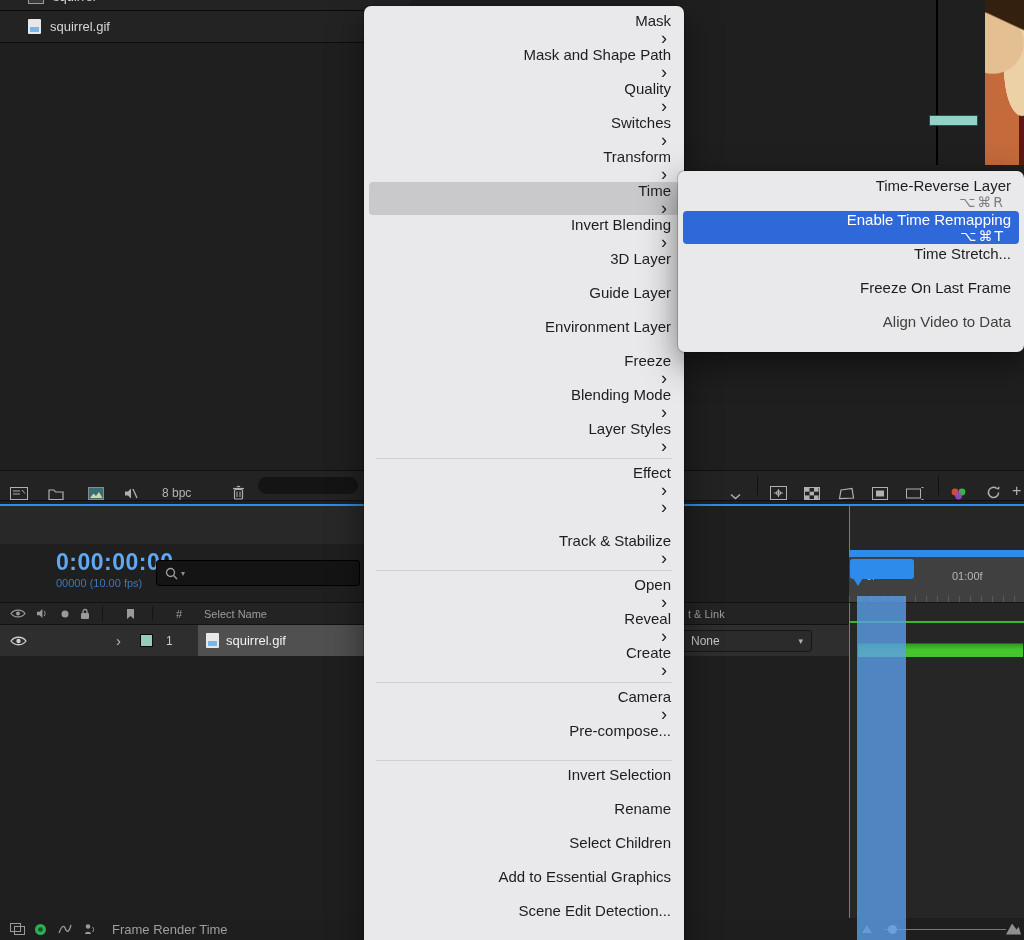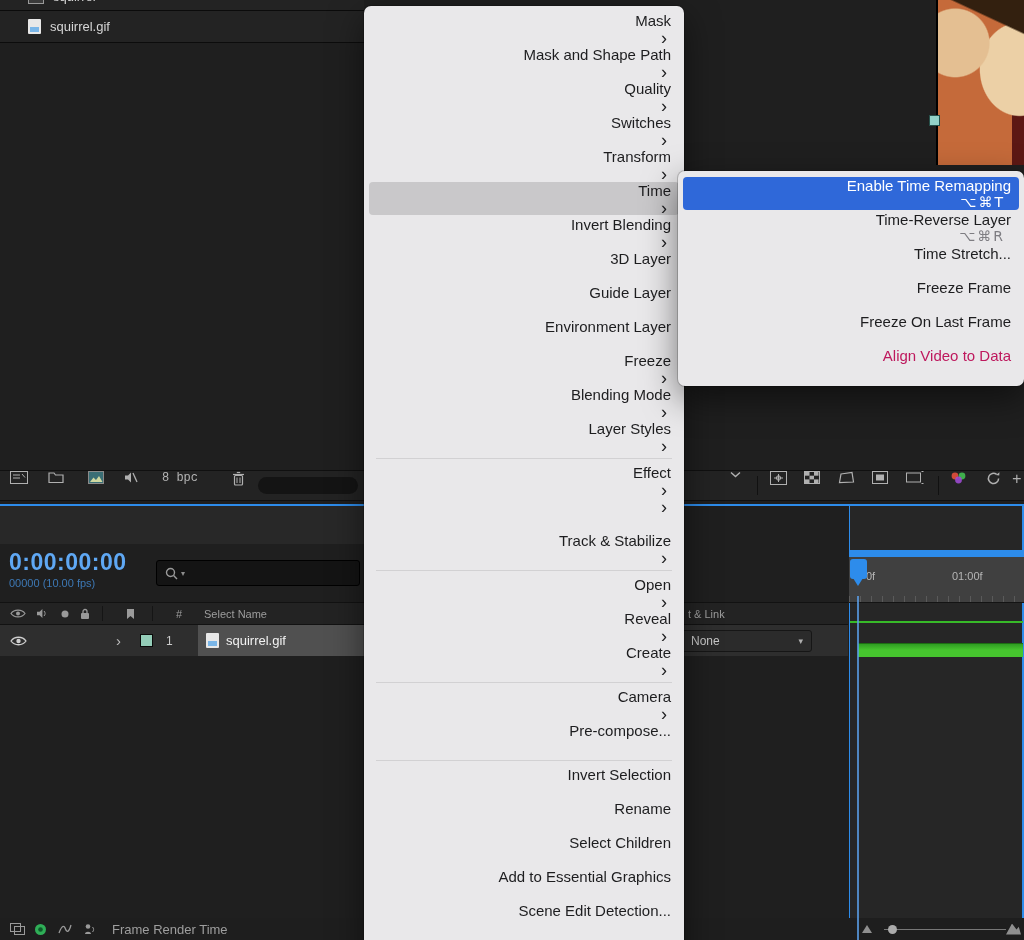--- a/index.html
+++ b/index.html
@@ -2,21 +2,21 @@
 <html><head>
 <meta charset="utf-8">
 <style>
   html,body{margin:0;padding:0;background:#000;}
   .screen{
     position:relative;width:1024px;height:940px;overflow:hidden;
     background:#1f1f1f;
     font-family:"Liberation Sans","DejaVu Sans",sans-serif;
     -webkit-font-smoothing:antialiased;
   }
-  .abs{position:absolute;}
+  .abs{position:absolute;padding-left:47px;}
 
   
   .proj-strip{left:0;top:0;width:364px;height:42px;background:#232323;overflow:hidden;border-bottom:1px solid #0c0c0c;}
   .proj-row{position:absolute;left:0;width:364px;height:28px;display:flex;align-items:center;gap:9px;padding-left:28px;box-sizing:border-box;color:#d6d6d6;font-size:13px;background:#232323;}
   .proj-row.r1{top:-17px;border-bottom:1px solid #0b0b0b;}
   .proj-row.r2{top:12px;}
   .fileicon{width:13px;height:15px;background:#e8e8e8;border-radius:1px;position:relative;flex:0 0 auto;}
   .fileicon:after{content:"";position:absolute;left:2px;bottom:2px;width:9px;height:5px;background:#7ab6e8;}
   .compicon{width:14px;height:12px;border:1px solid #9a9a9a;background:#3a3a3a;position:relative;flex:0 0 auto;}
   .compicon:after{content:"";position:absolute;left:2px;top:2px;width:7px;height:5px;background:#9a9a9a;}
@@ -27,21 +27,21 @@
     background:
       linear-gradient(205deg,#33200f 0%,#33200f 16%,rgba(51,32,15,0) 17%),
       radial-gradient(circle at 20% 26%,#e4bf92 0 24%,rgba(0,0,0,0) 25%),
       radial-gradient(ellipse at 95% 42%,#ecd0a6 0 34%,rgba(0,0,0,0) 35%),
       linear-gradient(to right,rgba(0,0,0,0) 86%,#5c1814 86%),
       #c56a3a;}
   .sel-handle{left:929px;top:115px;width:11px;height:11px;background:#93d2c8;border:1px solid #274f49;box-sizing:border-box;z-index:4;}
 
   
   .main-toolbar{left:0;top:470px;width:1024px;height:31px;background:#232323;border-top:1px solid #101010;border-bottom:1px solid #101010;box-sizing:border-box;}
-  .tb{position:absolute;top:0;height:29px;display:flex;align-items:flex-start;font-family:Liberation Mono, monospace;}
+  .tb{position:absolute;top:0;height:29px;display:flex;align-items:flex-end;}
   .bpc{font-size:12px;color:#b5b5b5;}
   .pill{left:258px;top:6px;width:100px;height:17px;background:#141414;border-radius:9px;position:absolute;}
   .vsep{position:absolute;top:5px;width:1px;height:19px;background:#111;}
   .plus{color:#b0b0b0;font-size:16px;}
 
   
   .tl-top{left:0;top:504px;width:1024px;height:2px;background:#2d8ceb;z-index:5;}
   .tl-bg{left:0;top:506px;width:1024px;height:434px;background:#1f1f1f;}
   .tab-bar{left:0;top:506px;width:364px;height:38px;background:#282828;}
 
@@ -88,21 +88,21 @@
 
   
   .menu{position:absolute;background:#e9e8ea;border-radius:7px;box-shadow:0 12px 34px rgba(0,0,0,.5),0 0 0 1px rgba(0,0,0,.18);}
   .context-menu{left:364px;top:6px;width:320px;padding:5px 0 30px;z-index:50;}
   .submenu{left:678px;top:171px;width:346px;padding:5px 0;z-index:60;}
   .menu-item{height:33px;display:flex;align-items:flex-end;margin:1px 5px;padding:0 8px 0 14px;border-radius:4px;font-size:15px;color:#1d1d1f;flex-direction:column;}
   .mi-label{flex:1;white-space:nowrap;}
   .menu-item.hl{background:#c9c8ca;}
   .menu-item.blue{background:#2f68d9;color:#fff;}
   .menu-item.blue .mi-short{color:#fff;}
-  .menu-item.dis{color:#be185d;}
+  .menu-item.dis{color:#404040;}
   .mi-arrow{font-size:18px;line-height:1;margin-left:8px;padding-right:4px;}
   .mi-short{font-family:"DejaVu Sans",sans-serif;font-size:14px;color:#7e7d82;letter-spacing:2px;padding-right:6px;}
   .menu-sep{height:1px;background:#d2d1d3;margin:5px 12px;}
 
   svg{display:block;}
 </style>
 </head>
 <body>
 
 <div class="screen">
@@ -445,33 +445,30 @@
         <span class="mi-label">Select Children</span>
       </div>
       <div class="menu-item">
         <span class="mi-label">Add to Essential Graphics</span>
       </div>
       <div class="menu-item">
         <span class="mi-label">Scene Edit Detection...</span>
       </div>
     </div>
   <div class="menu submenu" id="submenu">
+      <div class="menu-item">
+        <span class="mi-label">Time-Reverse Layer</span>
+        <span class="mi-short">⌥⌘R</span>
+      </div>
       <div class="menu-item blue">
         <span class="mi-label">Enable Time Remapping</span>
         <span class="mi-short">⌥⌘T</span>
       </div>
       <div class="menu-item">
-        <span class="mi-label">Time-Reverse Layer</span>
-        <span class="mi-short">⌥⌘R</span>
-      </div>
-      <div class="menu-item">
         <span class="mi-label">Time Stretch...</span>
-      </div>
-      <div class="menu-item">
-        <span class="mi-label">Freeze Frame</span>
       </div>
       <div class="menu-item">
         <span class="mi-label">Freeze On Last Frame</span>
       </div>
       <div class="menu-item dis">
         <span class="mi-label">Align Video to Data</span>
       </div>
     </div>
 
 </div>

